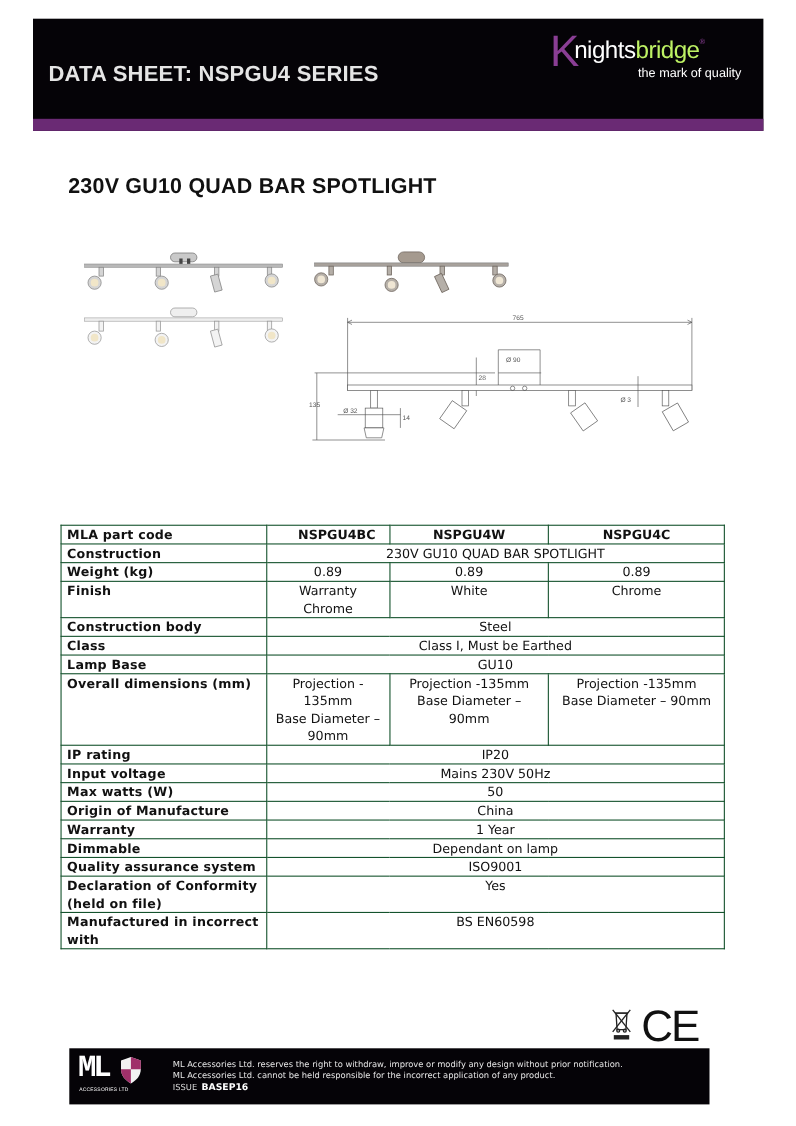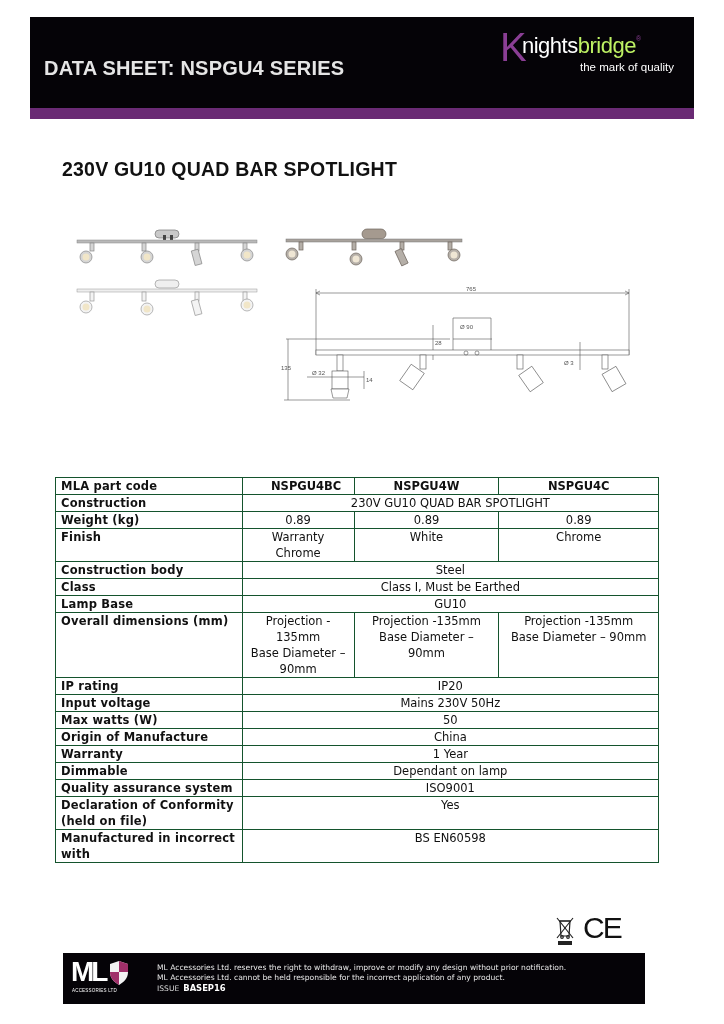--- a/index.html
+++ b/index.html
@@ -28,26 +28,26 @@
   .spec td { border: 1px solid #14532d; padding: 0 5px; line-height: 16px; vertical-align: top; }
   .spec td.label { font-weight: bold; width: 187px; text-align: left; letter-spacing: 0.2px; }
   .spec td.val { text-align: center; font-weight: normal; }
   .spec td.c1 { width: 112px; padding-left: 21px; }
   .spec td.c2 { width: 145px; }
   .spec td.c3 { width: 160px; }
   .spec tr.head td.val { font-weight: bold; }
 
   
   .weee { position: absolute; left: 556px; top: 916px; width: 18px; height: 30px; }
-  .ce { position: absolute; left: 583px; top: 911px; font-family: "Liberation Sans", sans-serif; font-size: 30px; color: #111; letter-spacing: -2px; }
+  .ce { position: absolute; left: 583px; top: 911px; font-family: "Liberation Sans", sans-serif; font-size: 40px; color: #111; letter-spacing: -2px; }
 
   
   .footer { position: absolute; left: 63px; top: 953px; width: 582px; height: 51px; background: #050307; }
   .ml-logo { position: absolute; left: 6px; top: 5px; width: 62px; height: 40px; }
-  .ml-logo .ml { position: absolute; left: 2px; top: 0; font-family: Liberation Sans, sans-serif; font-weight: bold; font-size: 28px; color: #fff; letter-spacing: -3px; line-height: 1; }
+  .ml-logo .ml { position: absolute; left: 2px; top: 0; font-family: Liberation Mono, monospace; font-weight: bold; font-size: 28px; color: #fff; letter-spacing: -3px; line-height: 1; }
   .ml-logo .acc { position: absolute; left: 3px; top: 30px; font-family: "Liberation Sans", sans-serif; font-size: 4.5px; color: #fff; letter-spacing: 0.2px; }
   .ml-logo svg { position: absolute; left: 40px; top: 2px; }
   .footer-text { position: absolute; left: 94px; top: 10px; font-family: "DejaVu Sans", sans-serif; font-size: 7.6px; color: #e6e6e6; line-height: 10px; }
   .footer-text .issue { color: #d8d8d8; }
   .footer-text .issue-code { color: #fff; font-weight: bold; font-size: 8.4px; margin-left: 4px; text-align: center; }
 </style>
 </head>
 <body>
 
 <div class="header">

